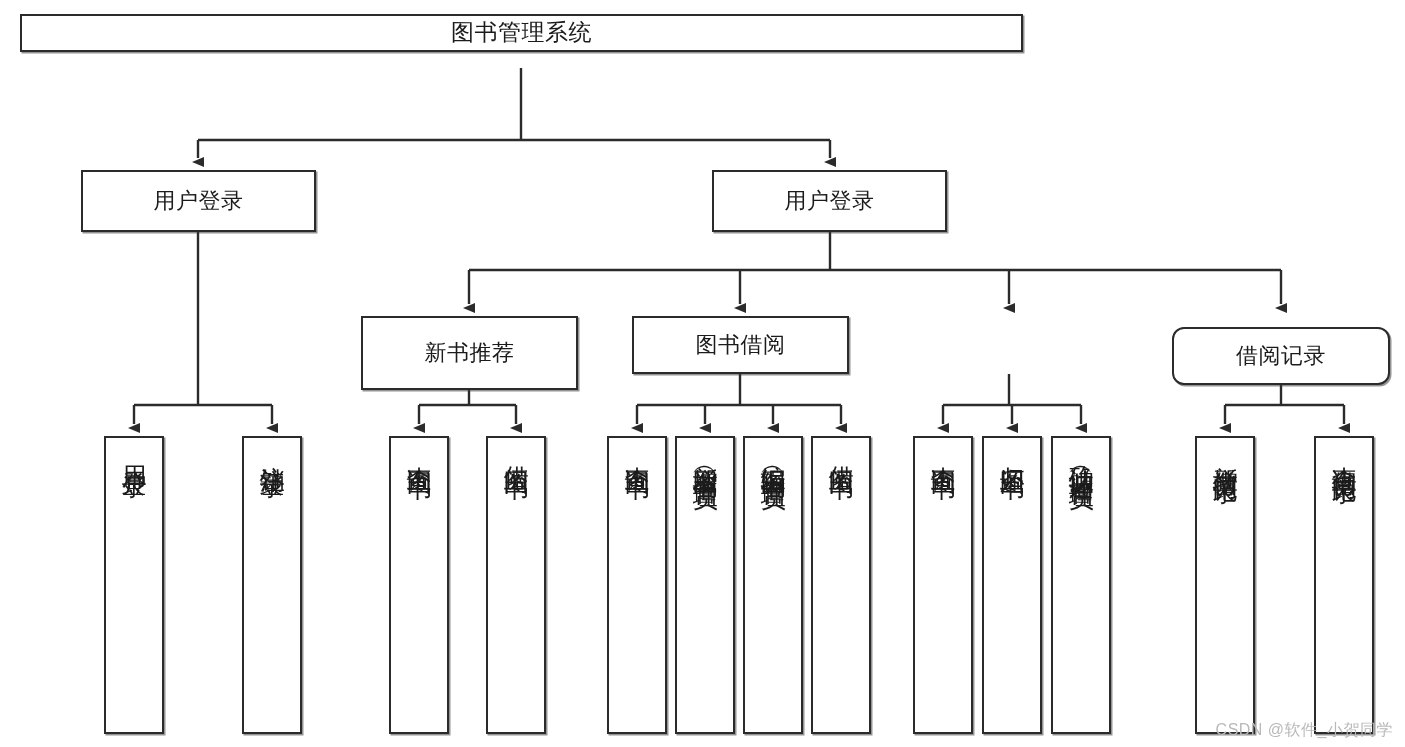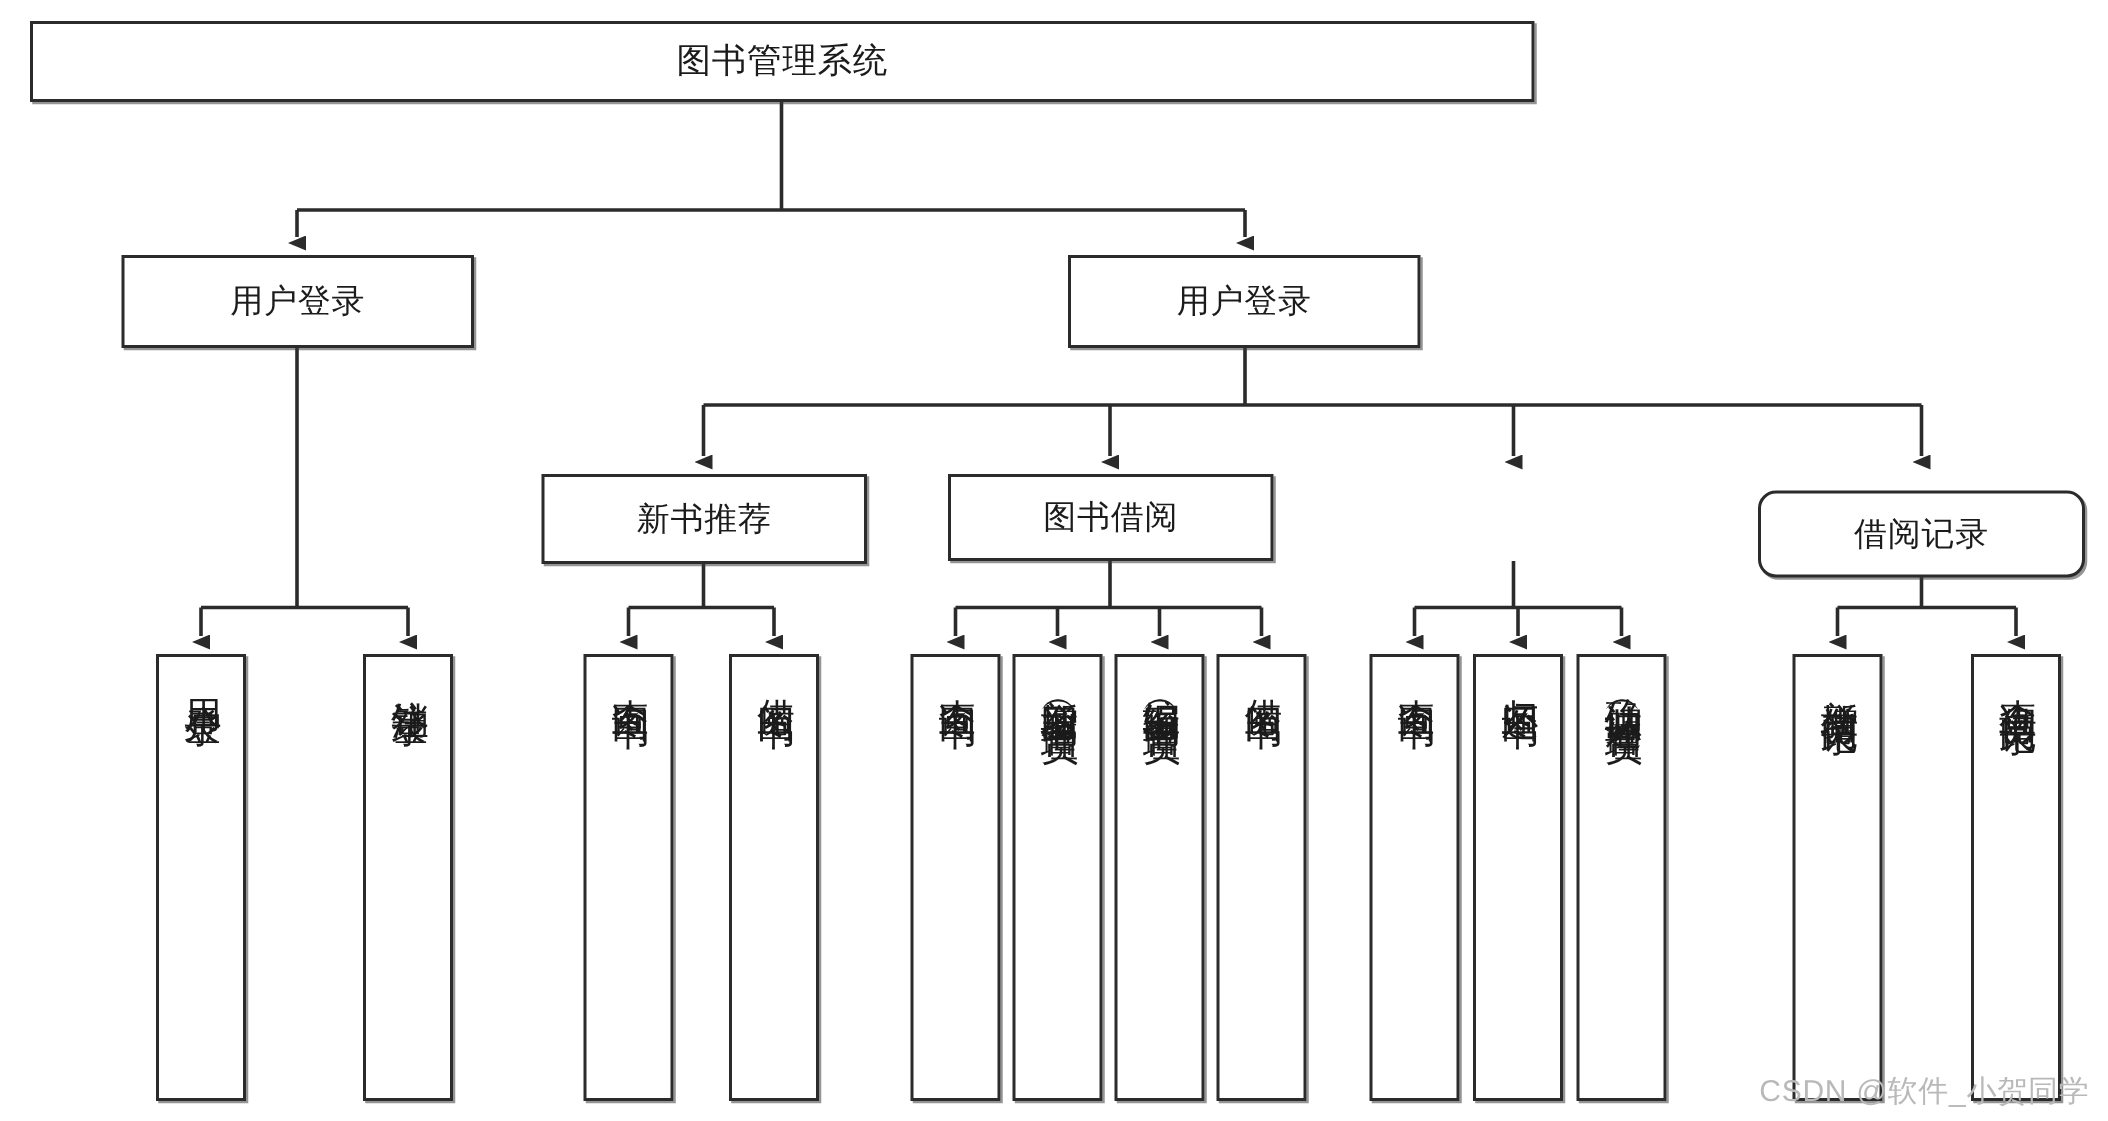--- a/index.html
+++ b/index.html
@@ -54,21 +54,21 @@
     text-orientation: upright;
     font-size: 25px;
     letter-spacing: 3px;
     white-space: nowrap;
   }
   .node.root .label { font-size: 23px; }
   .watermark {
     position: absolute;
     right: 12px;
     bottom: 6px;
-    font-size: 20px;
+    font-size: 16px;
     color: #b9b9b9;
     letter-spacing: 0.5px;
     white-space: nowrap;
     pointer-events: none;
   }
 </style>
 </head>
 <body>
 
 <div id="canvas">
@@ -134,32 +134,32 @@
 
     <g stroke="#2b2b2b" stroke-width="2.4" fill="none">
 
       <path d="M1281,374 L1281,405"></path>
       <path d="M1225,405 L1344,405"></path>
       <path d="M1225,405 L1225,424" marker-end="url(#arrow)"></path>
       <path d="M1344,405 L1344,424" marker-end="url(#arrow)"></path>
     </g>
   </svg>
 
-  <div class="node horizontal root" style="left: 20px; top: 14px; width: 1003px; height: 54px;">
+  <div class="node horizontal root" style="left: 20px; top: 14px; width: 1003px; height: 38px;">
     <span class="label">图书管理系统</span>
   </div>
 
   <div class="node horizontal" style="left: 81px; top: 170px; width: 235px; height: 62px;">
     <span class="label">用户登录</span>
   </div>
   <div class="node horizontal" style="left: 712px; top: 170px; width: 235px; height: 62px;">
     <span class="label">用户登录</span>
   </div>
 
-  <div class="node horizontal" style="left: 361px; top: 316px; width: 217px; height: 60px; text-align: right;">
+  <div class="node horizontal" style="left: 361px; top: 316px; width: 217px; height: 74px; text-align: right;">
     <span class="label">新书推荐</span>
   </div>
   <div class="node horizontal" style="left: 632px; top: 316px; width: 217px; height: 58px;">
     <span class="label">图书借阅</span>
   </div>
   <div class="node horizontal" style="left: 1172px; top: 327px; width: 218px; height: 58px; border-radius: 12px;">
     <span class="label">借阅记录</span>
   </div>
 
   <div class="node vertical" style="left: 104px; top: 436px; width: 60px; height: 298px;">

